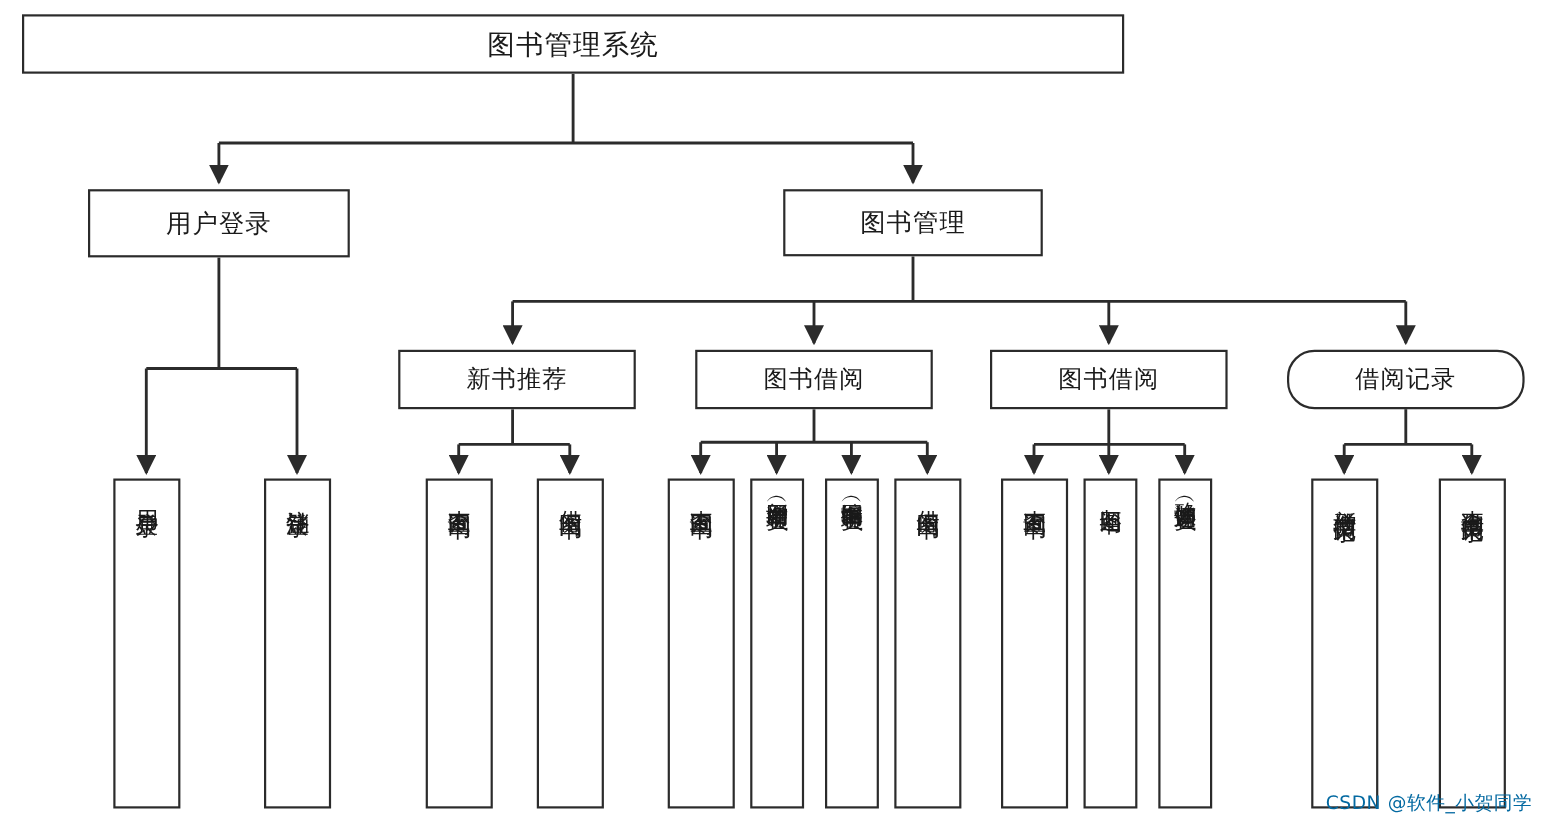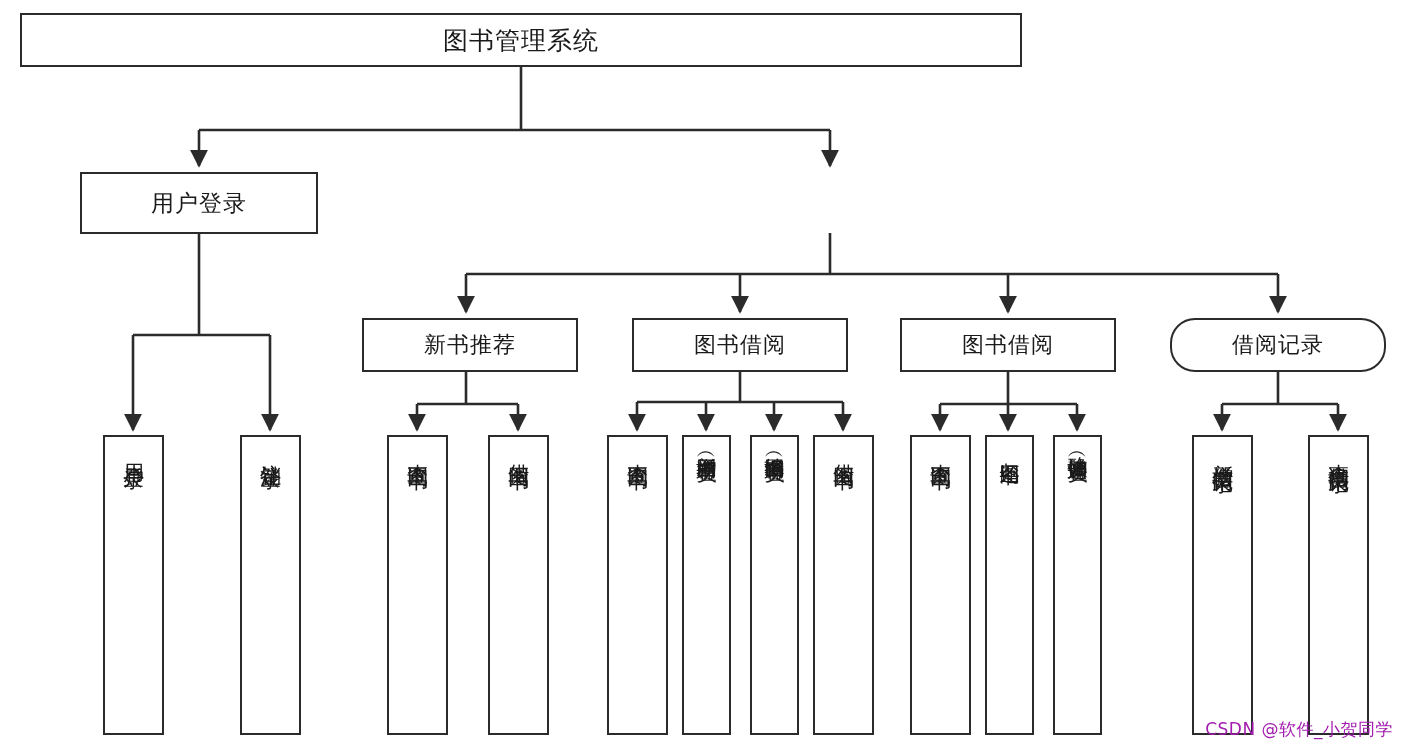--- a/index.html
+++ b/index.html
@@ -56,21 +56,21 @@
     line-height:1.06;
     letter-spacing:2px;
     white-space:nowrap;
     color:#1a1a1a;
   }
   .watermark{
     position:absolute;
     right:12px;
     bottom:6px;
     font-size:17px;
-    color:#a21caf;
+    color:#0369a1;
     letter-spacing:0.5px;
     user-select:none;
     white-space:nowrap;
   }
 </style>
 </head>
 <body>
 
 <div id="canvas">
 
@@ -126,20 +126,23 @@
   </svg>
 
   <div class="node root" style="left:20px; top:13px; width:1002px; height:54px;">
     <span>图书管理系统</span>
   </div>
 
   <div class="node lvl1" style="left:80px; top:172px; width:238px; height:62px;">
     <span>用户登录</span>
   </div>
 
+  <div class="node lvl1" style="left:712px; top:172px; width:236px; height:61px;">
+    <span>图书管理</span>
+  </div>
 
   <div class="node lvl2" style="left:362px; top:318px; width:216px; height:54px;">
     <span>新书推荐</span>
   </div>
 
   <div class="node lvl2" style="left:632px; top:318px; width:216px; height:54px;">
     <span>图书借阅</span>
   </div>
 
   <div class="node lvl2" style="left:900px; top:318px; width:216px; height:54px;">

